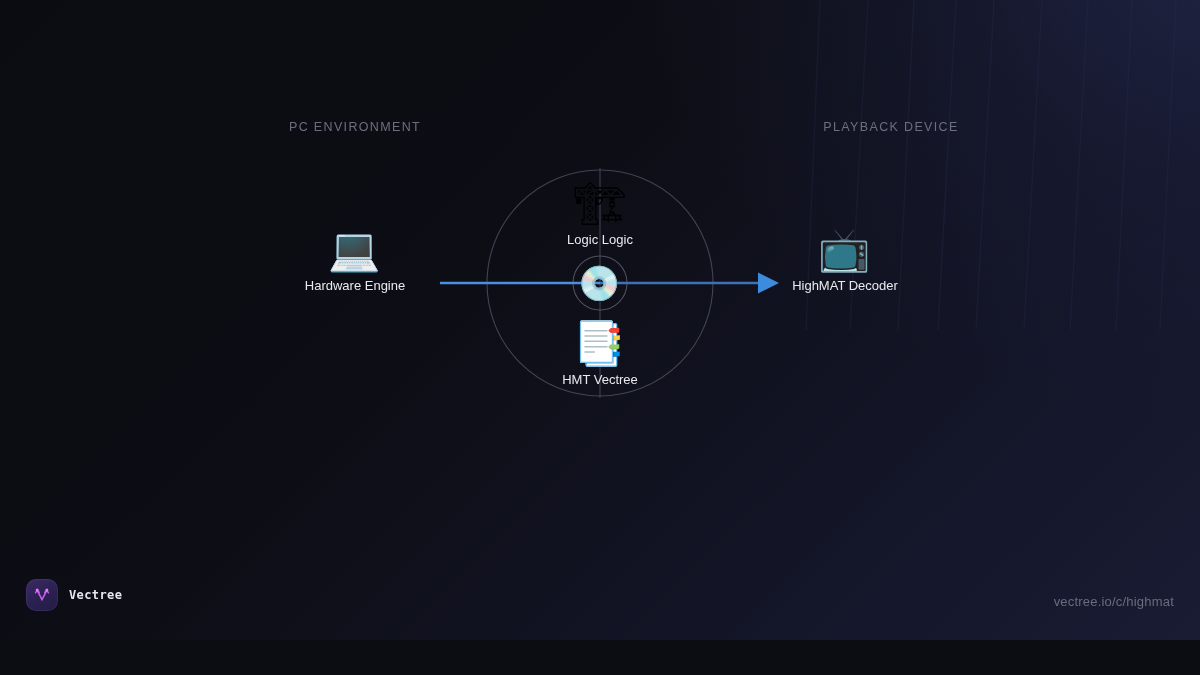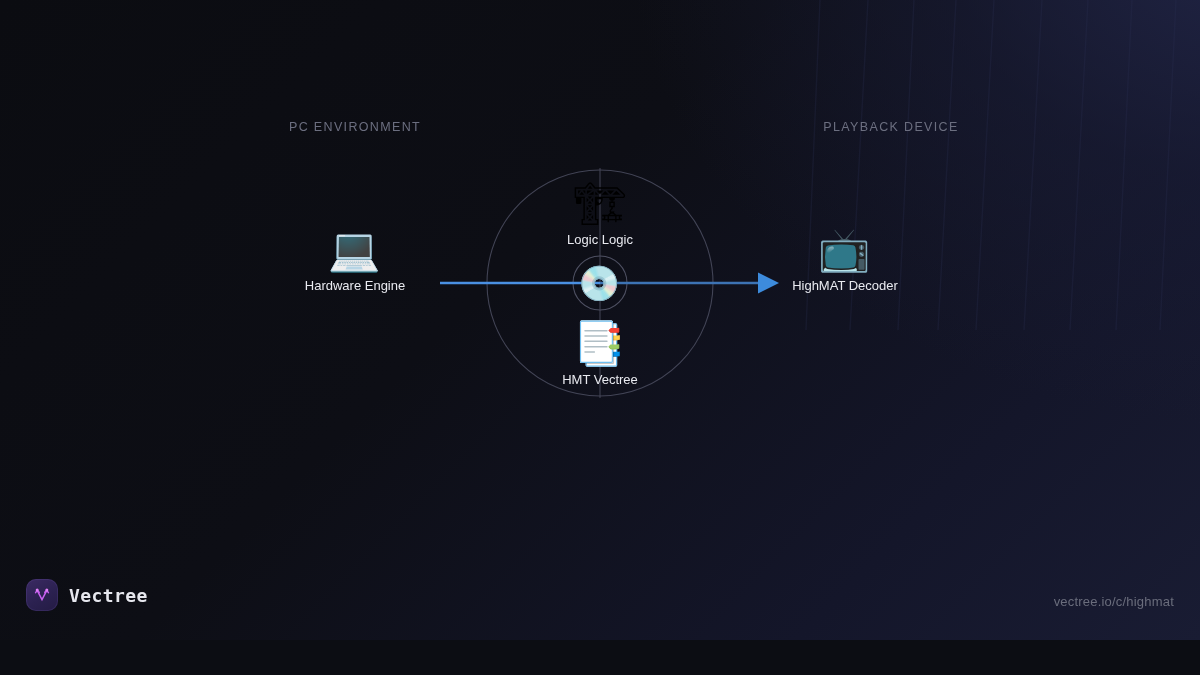--- a/index.html
+++ b/index.html
@@ -104,21 +104,21 @@
     width: 32px; height: 32px;
     border-radius: 10px;
     background: linear-gradient(150deg, #3b2a63 0%, #2b2150 55%, #241b44 100%);
     display: flex;
     align-items: center;
     justify-content: center;
     box-shadow: 0 0 0 1px rgba(130,100,200,0.16) inset;
   }
   #brand-name {
     font-family: "DejaVu Sans Mono", monospace;
-    font-size: 18px;
+    font-size: 12px;
     font-weight: bold;
     color: #e6e7ee;
     letter-spacing: 0.4px;
   }
   #brand-title {
     font-family: "DejaVu Sans Mono", monospace;
     font-size: 34px;
     font-weight: bold;
     color: #ffffff;
     letter-spacing: 0.5px;

